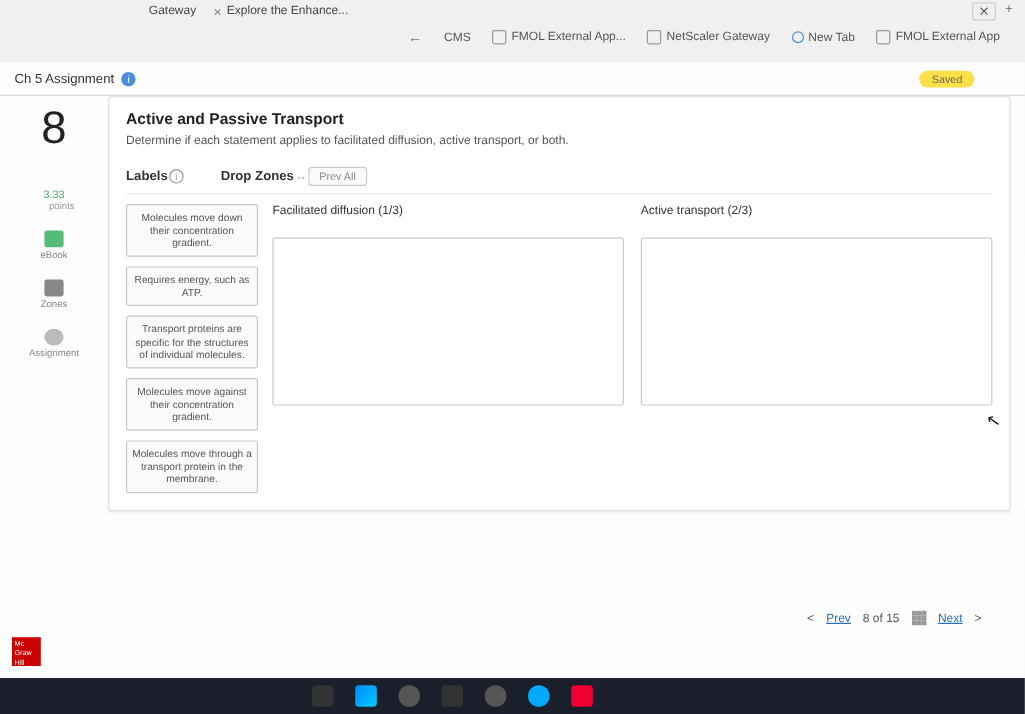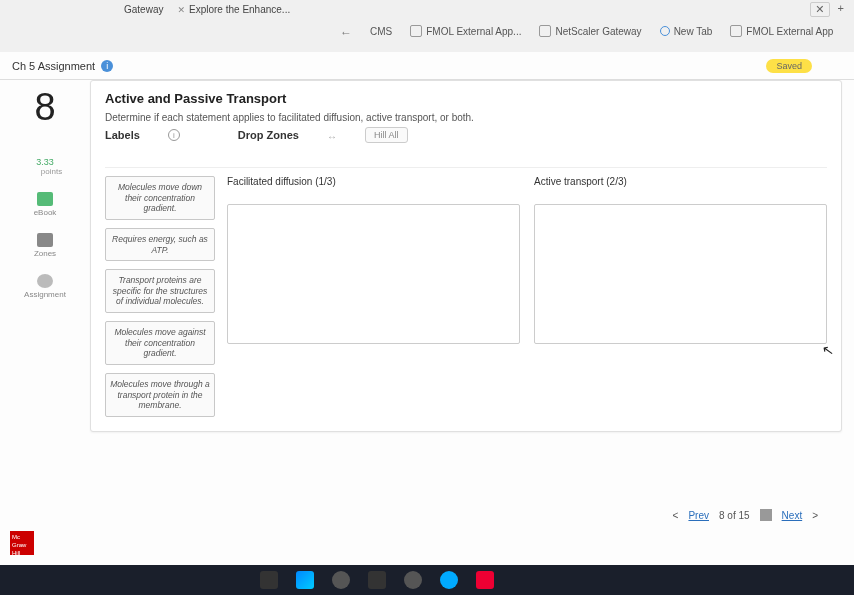--- a/index.html
+++ b/index.html
@@ -4,21 +4,21 @@
 <style>
   * { box-sizing: border-box; margin: 0; padding: 0; font-family: Arial, Helvetica, sans-serif; }
   body { width: 854px; height: 595px; background: #e8e8e8; overflow: hidden; position: relative; }
 
   .browser-top { position: absolute; top: 0; left: 0; right: 0; height: 52px; background: #f0f0f0; }
   .url-bar { position: absolute; top: 4px; left: 400px; font-size: 9px; color: #555; white-space: nowrap; }
   .tab-row { position: absolute; top: 2px; left: 120px; display: flex; gap: 6px; align-items: flex-end; }
   .tab { font-size: 10px; color: #444; display: flex; align-items: center; gap: 4px; padding: 2px 4px; }
   .tab .x { font-size: 9px; color: #888; }
   .bookmarks { position: absolute; top: 24px; left: 340px; display: flex; gap: 18px; align-items: center; font-size: 10px; color: #555; }
-  .bm { display: flex; align-items: center; gap: 4px; }
+  .bm { display: flex; align-items: flex-start; gap: 4px; }
   .bm-icon { width: 12px; height: 12px; border: 1px solid #999; border-radius: 2px; display: inline-block; }
   .newtab-icon { width: 10px; height: 10px; border: 1.5px solid #4a90d9; border-radius: 50%; display:inline-block; position:relative;}
   .arrow-left { font-size: 12px; color: #777; }
 
   .page { position: absolute; top: 52px; left: 0; right: 0; bottom: 30px; background: #fdfdfd; }
 
   .top-bar { height: 28px; border-bottom: 1px solid #ddd; display: flex; align-items: center; padding: 0 12px; font-size: 11px; color: #333; }
   .info-icon { width: 12px; height: 12px; border-radius: 50%; background: #4a90d9; color: #fff; font-size: 9px; display: inline-flex; align-items: center; justify-content: center; margin-left: 6px; }
   .saved-pill { margin-left: auto; margin-right: 30px; background: #fde047; border-radius: 10px; padding: 2px 10px; font-size: 9px; color: #666; }
 
@@ -28,31 +28,31 @@
   .points .v { }
   .points .lbl { color: #999; font-size: 8px; margin-left: 13px; }
   .tool { margin-top: 16px; font-size: 8px; color: #888; }
   .tool .ic { width: 16px; height: 14px; margin: 0 auto 2px; background: #5b7; border-radius: 2px; }
   .tool.print .ic { background: #888; }
   .tool.ref .ic { background: #bbb; border-radius: 50%; }
 
   .main { position: absolute; left: 90px; right: 12px; top: 28px; bottom: 36px; }
   .card { background: #fff; border: 1px solid #e0e0e0; border-radius: 3px; padding: 10px 14px 14px; box-shadow: 0 1px 2px rgba(0,0,0,.05); }
   .qtitle { font-size: 13px; font-weight: bold; color: #222; margin-bottom: 6px; }
-  .qdesc { font-size: 10px; color: #555; margin-bottom: 4px; }
+  .qdesc { font-size: 10px; color: #555; margin-bottom: 16px; }
 
-  .dnd-head { display: flex; align-items: center; gap: 28px; border-bottom: 1px solid #eee; padding-bottom: 24px; margin-bottom: 8px; }
+  .dnd-head { display: flex; align-items: center; gap: 1px; border-bottom: 1px solid #eee; padding-bottom: 6px; margin-bottom: 8px; }
   .dnd-h { font-size: 11px; font-weight: bold; color: #333; }
   .dnd-info { width:12px;height:12px;border:1px solid #999;border-radius:50%;font-size:8px;color:#999;display:inline-flex;align-items:center;justify-content:center;}
   .dnd-arrow { font-size: 10px; color: #aaa; }
   .reset { border: 1px solid #ccc; border-radius: 3px; padding: 2px 8px; font-size: 9px; color: #888; background: #fafafa; cursor: pointer; }
 
   .dnd-body { display: flex; gap: 12px; }
   .labels-col { width: 110px; display: flex; flex-direction: column; gap: 8px; }
-  .label-item { border: 1px solid #c8c8c8; background: #fafafa; padding: 5px 4px; font-size: 8.5px; color: #555; text-align: center; line-height: 1.25; border-radius: 2px; cursor: grab; font-style: italic; }
+  .label-item { border: 1px solid #c8c8c8; background: #fafafa; padding: 5px 4px; font-size: 8.5px; color: #555; text-align: center; line-height: 1.25; border-radius: 2px; cursor: grab; }
 
   .zones { flex: 1; display: flex; gap: 14px; }
   .zone { flex: 1; }
   .zone-title { font-size: 10px; color: #333; margin-bottom: 6px; min-height: 22px; }
   .zone-box { border: 1px solid #ccc; background: #fff; height: 140px; border-radius: 2px; }
 
   .nav-footer { position: absolute; bottom: 8px; right: 24px; display: flex; align-items: center; gap: 10px; font-size: 10px; color: #555; }
   .nav-footer a { color: #2a6ebb; text-decoration: underline; cursor: pointer; }
   .grid-ic { width:12px;height:12px;display:inline-block;background:
     linear-gradient(#999,#999) 0 0/4px 4px no-repeat,
@@ -136,21 +136,21 @@
   <div class="main">
     <div class="card">
       <div class="qtitle">Active and Passive Transport</div>
       <div class="qdesc">Determine if each statement applies to facilitated diffusion, active transport, or both.</div>
 
       <div class="dnd-head">
         <span class="dnd-h">Labels</span>
         <span class="dnd-info">i</span>
         <span class="dnd-h" style="margin-left:30px;">Drop Zones</span>
         <span class="dnd-arrow">↔</span>
-        <button class="reset">Hill All</button>
+        <button class="reset">Prev All</button>
       </div>
 
       <div class="dnd-body">
         <div class="labels-col">
           <div class="label-item">Molecules move down their concentration gradient.</div>
           <div class="label-item">Requires energy, such as ATP.</div>
           <div class="label-item">Transport proteins are specific for the structures of individual molecules.</div>
           <div class="label-item">Molecules move against their concentration gradient.</div>
           <div class="label-item">Molecules move through a transport protein in the membrane.</div>
         </div>

